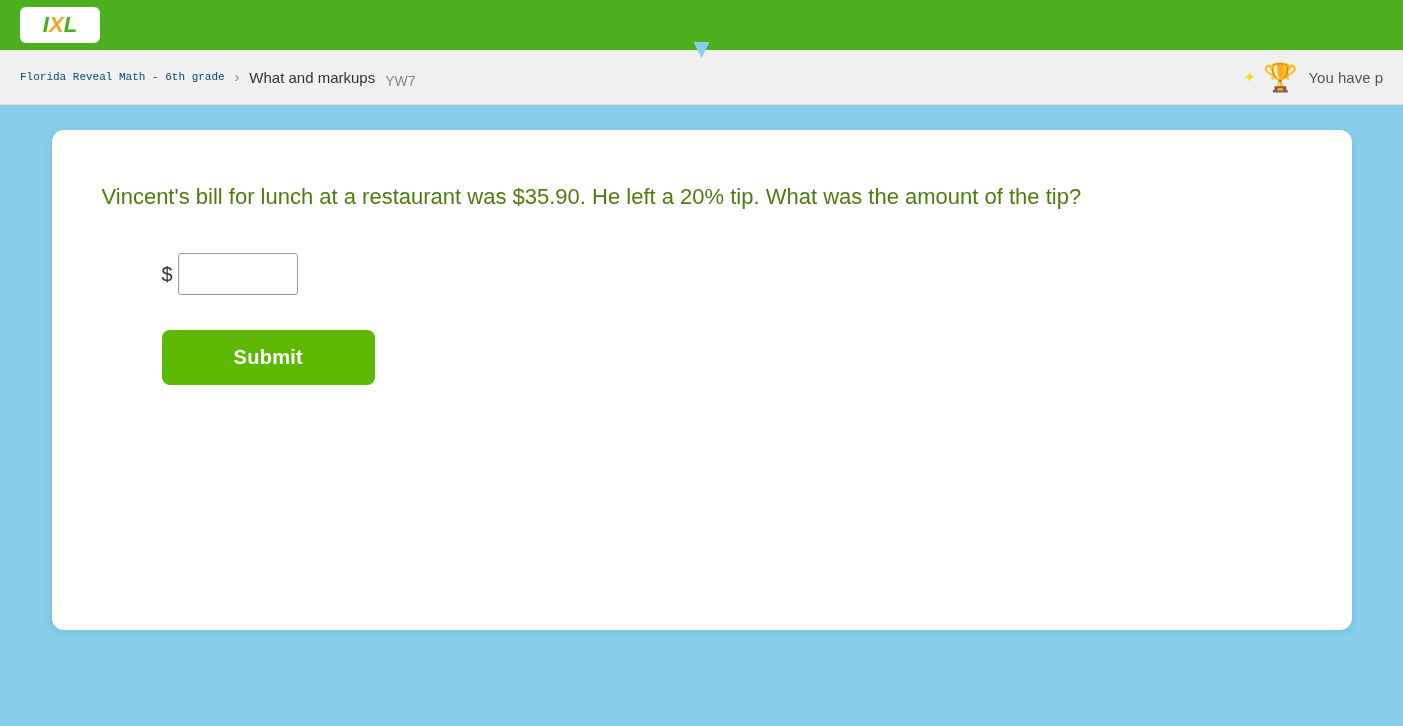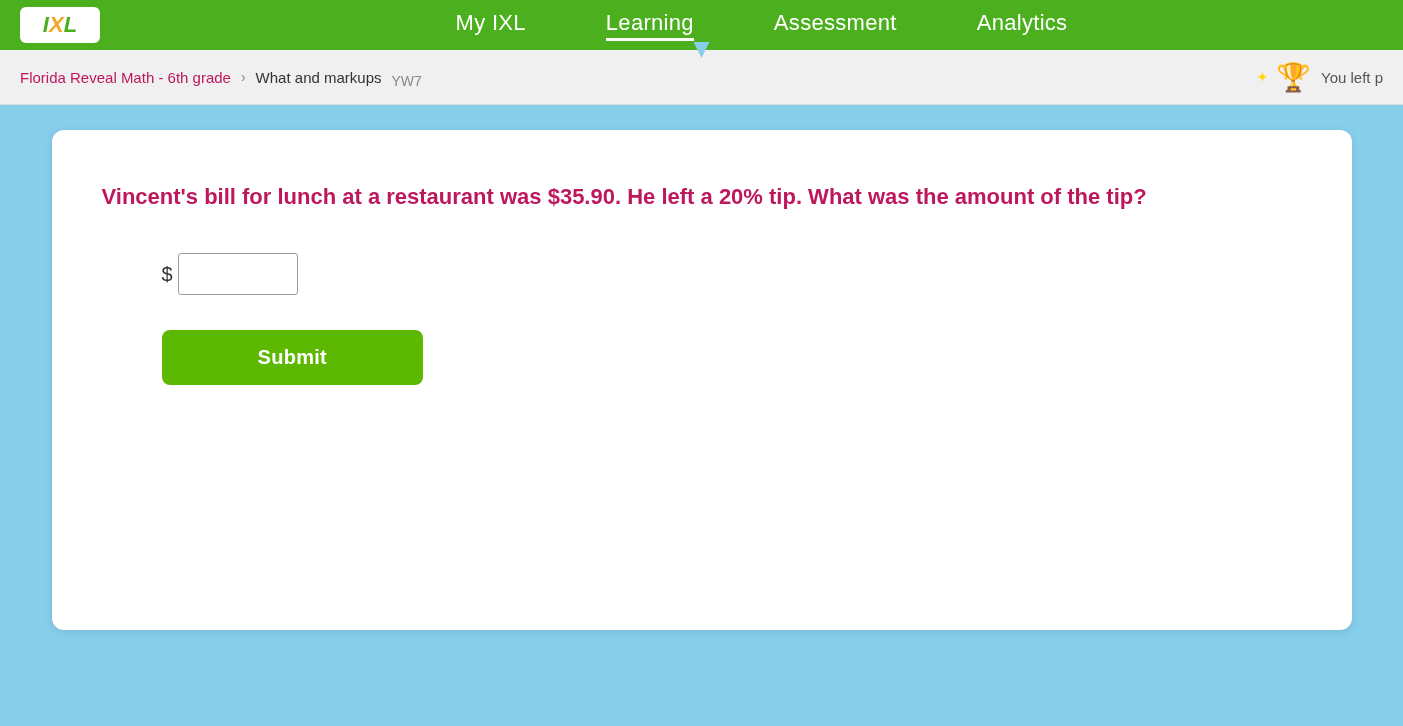--- a/index.html
+++ b/index.html
@@ -84,22 +84,23 @@
     .breadcrumb-bar {
       background: #f0f0f0;
       height: 55px;
       display: flex;
       align-items: center;
       padding: 0 20px;
       border-bottom: 1px solid #ddd;
     }
 
     .breadcrumb-text {
-      color: #be185d;
-      font-size: 15px;
+      color: #0c4a6e;
+      font-size: 11px;
+      font-family: Liberation Mono, monospace;
     }
 
     .breadcrumb-arrow {
       color: #888;
       margin: 0 10px;
       font-size: 14px;
     }
 
     .breadcrumb-current {
       color: #333;
@@ -145,25 +146,24 @@
       background: white;
       border-radius: 12px;
       padding: 50px 50px 60px 50px;
       width: 1300px;
       min-height: 500px;
       box-shadow: 0 2px 8px rgba(0,0,0,0.1);
     }
 
     .question-text {
       font-size: 22px;
-      color: #be185d;
+      color: #4d7c0f;
       line-height: 1.5;
       margin-bottom: 40px;
       max-width: 1200px;
-      font-weight: bold;
     }
 
     .input-row {
       display: flex;
       align-items: center;
       margin-bottom: 35px;
       margin-left: 60px;
     }
 
     .dollar-sign {
@@ -180,21 +180,21 @@
       font-size: 18px;
       padding: 5px 8px;
       outline: none;
     }
 
     .submit-button {
       background: #5cb800;
       color: white;
       border: none;
       border-radius: 8px;
-      padding: 16px 96px;
+      padding: 16px 72px;
       font-size: 20px;
       font-weight: 600;
       cursor: pointer;
       margin-left: 60px;
       letter-spacing: 0.3px;
     }
 
     
     .trophy-wrapper {
       display: flex;
@@ -210,42 +210,36 @@
 </head>
 <body>
 
 <nav class="navbar">
   <div class="logo-container">
     <span class="logo-text">
       <span class="logo-i">I</span><span class="logo-x">X</span><span class="logo-l">L</span>
     </span>
   </div>
 
-  <div class="nav-links">
-    <span class="nav-link">My IXL</span>
-    <span class="nav-link active">Learning</span>
-    <span class="nav-link">Assessment</span>
-    <span class="nav-link">Analytics</span>
-  </div>
 
   <div class="learning-indicator"></div>
 </nav>
 
 <div class="breadcrumb-bar">
   <span class="breadcrumb-text">Florida Reveal Math - 6th grade</span>
   <span class="breadcrumb-arrow">›</span>
   <span class="breadcrumb-current">What and markups</span>
   <span class="breadcrumb-code">YW7</span>
 
   <div class="breadcrumb-right">
     <div class="trophy-wrapper">
       <span class="sparkle">✦</span>
       <span class="trophy-icon">🏆</span>
     </div>
-    <span class="you-have-text">You left p</span>
+    <span class="you-have-text">You have p</span>
   </div>
 </div>
 
 <main class="main-area">
   <div class="content-card">
     <p class="question-text">Vincent's bill for lunch at a restaurant was $35.90. He left a 20% tip. What was the amount of the tip?</p>
 
     <div class="input-row">
       <span class="dollar-sign">$</span>
       <input class="answer-input" type="text" placeholder="" style="">

